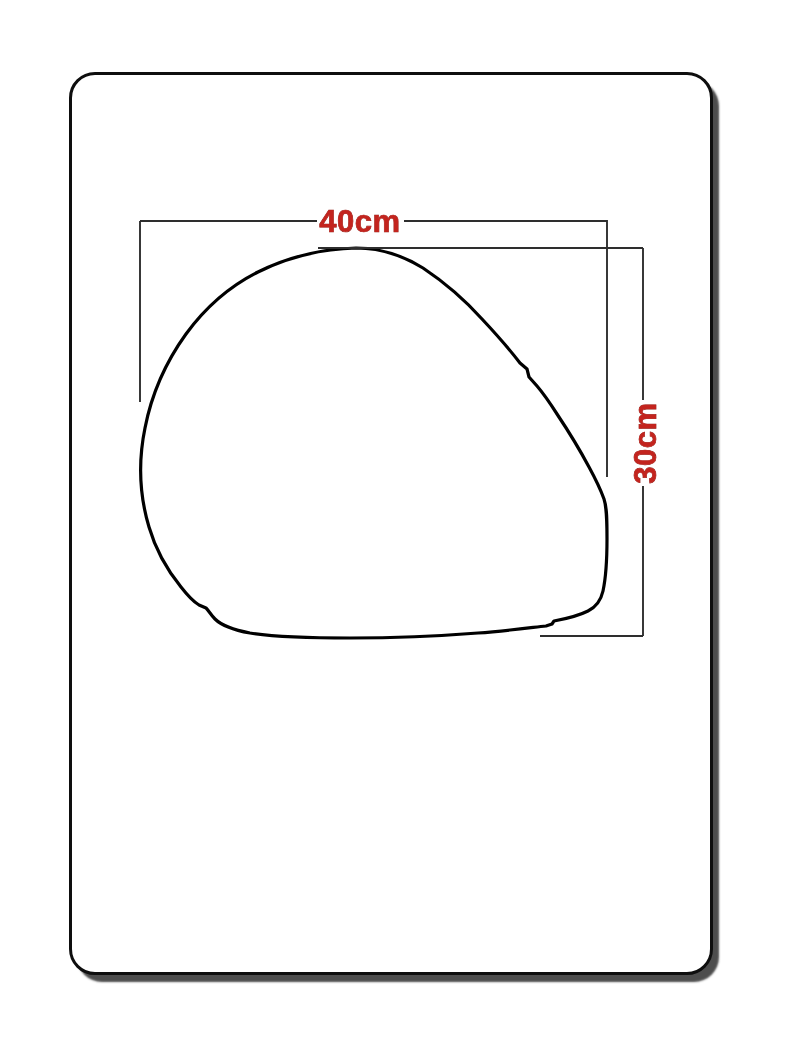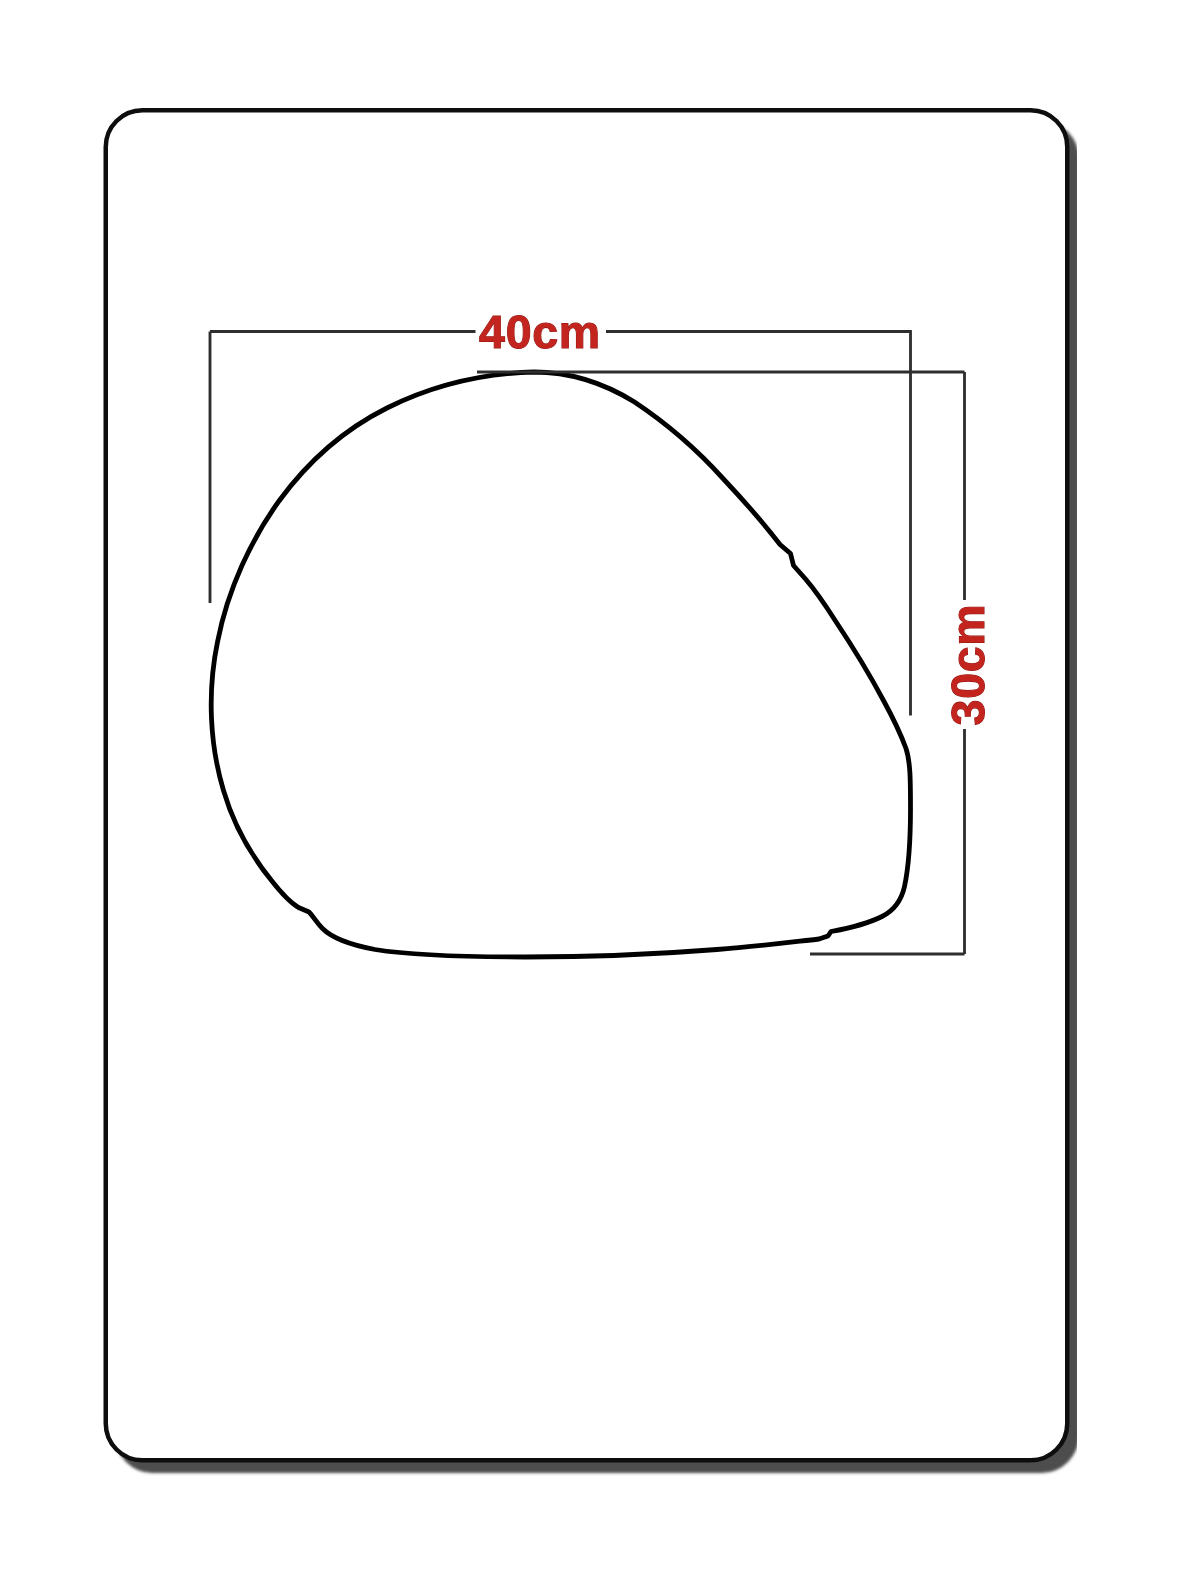--- a/index.html
+++ b/index.html
@@ -3,21 +3,21 @@
 <meta charset="utf-8">
 <style>
   html, body {
     margin: 0;
     padding: 0;
     background: #ffffff;
     font-family: "Liberation Sans", sans-serif;
   }
   .stage {
     position: relative;
-    width: 718px;
+    width: 794px;
     height: 1048px;
     background: #ffffff;
     overflow: hidden;
   }
   .card {
     position: absolute;
     left: 69px;
     top: 72px;
     width: 638px;
     height: 897px;

